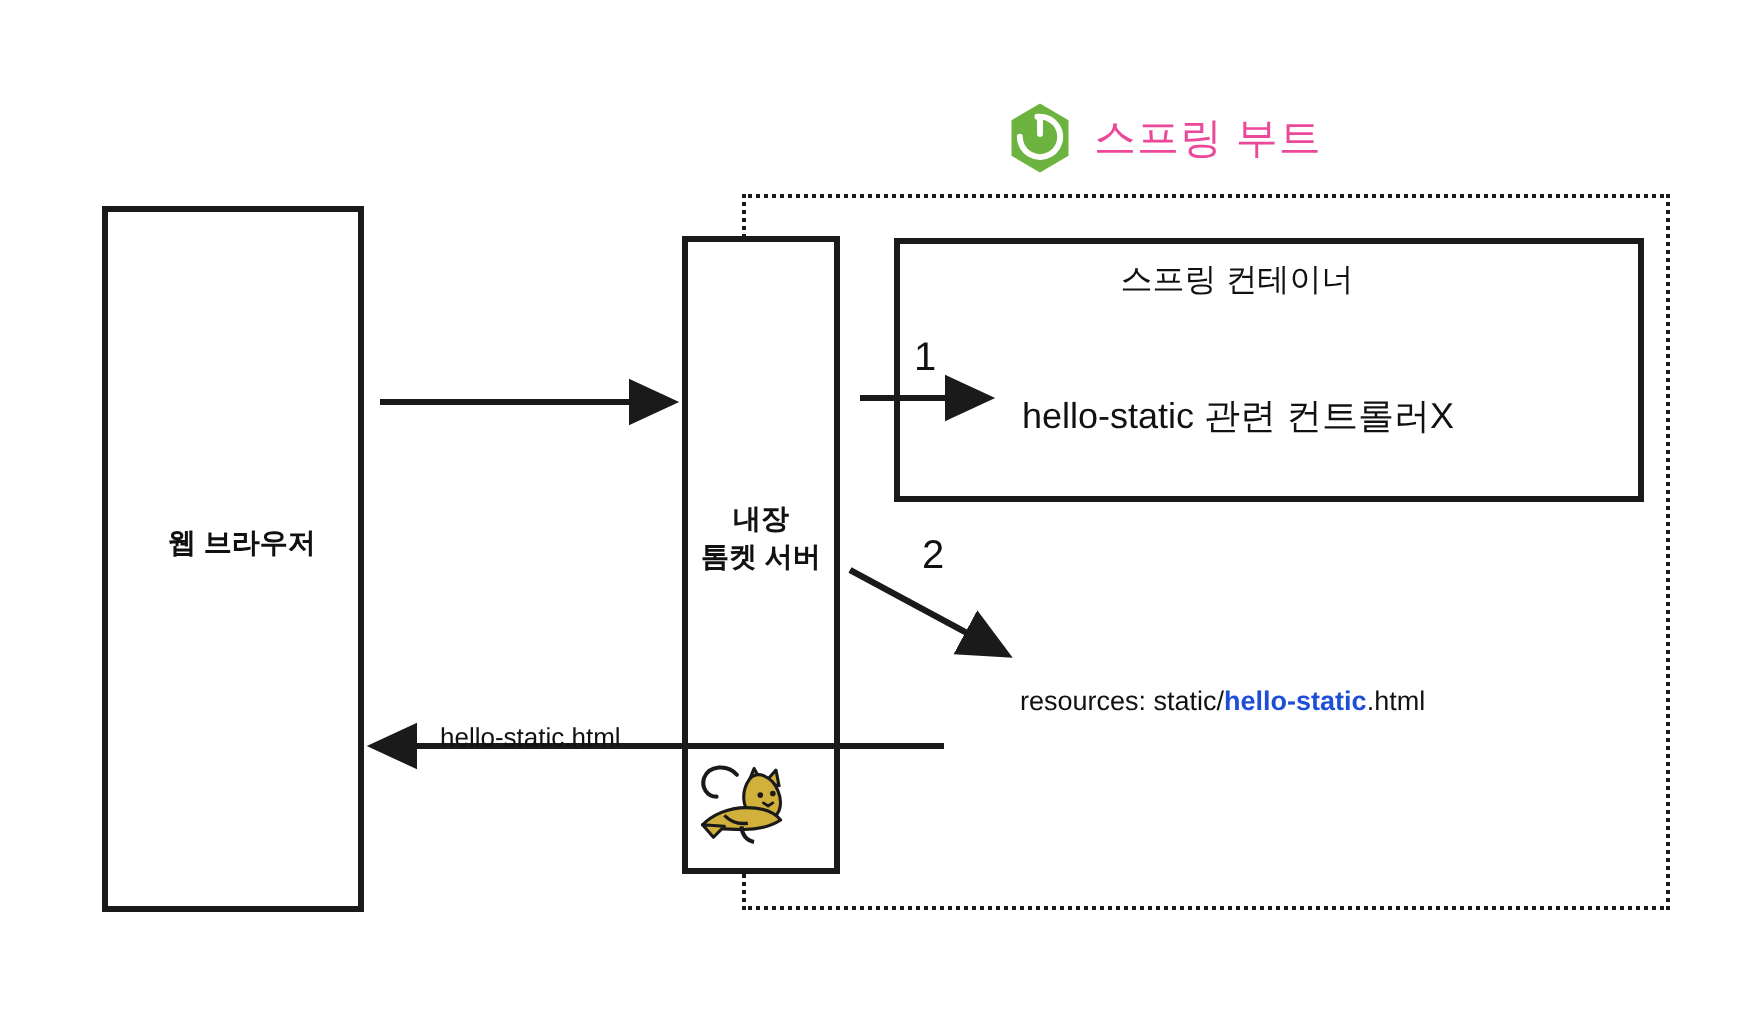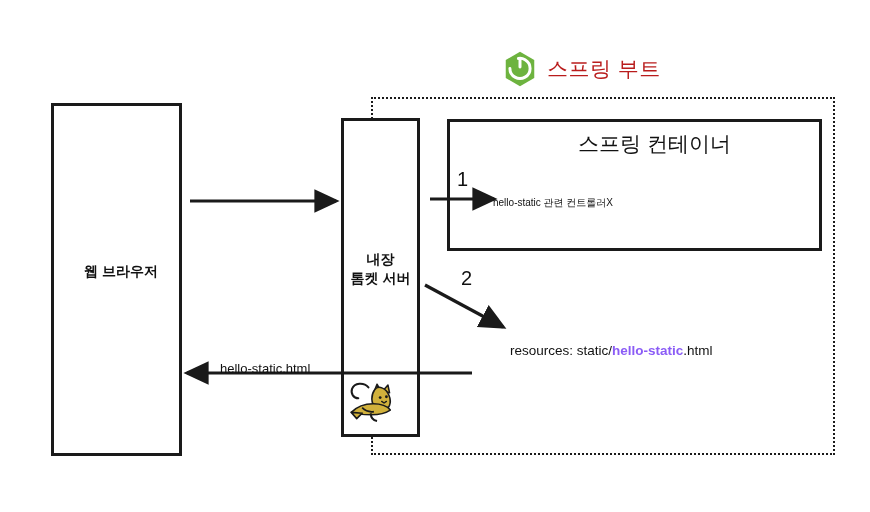--- a/index.html
+++ b/index.html
@@ -41,21 +41,21 @@
     gap: 8px;
   }
   .boot-logo {
     width: 38px;
     height: 38px;
     display: block;
   }
   .boot-title-text {
     font-size: 21px;
     font-weight: 400;
-    color: #b91c1c;
+    color: #ec4899;
     letter-spacing: 0.5px;
     white-space: nowrap;
   }
 
   
   .box {
     position: absolute;
     border: 3px solid #1a1a1a;
     background: #ffffff;
     box-sizing: border-box;
@@ -96,49 +96,48 @@
   .tomcat-label {
     left: 341px;
     top: 250px;
     width: 79px;
     font-size: 14px;
   }
   .container-label {
     left: 447px;
     top: 130px;
     width: 343px;
-    font-size: 21px;
+    font-size: 16px;
     font-weight: 400;
-    padding-left: 36px;
   }
 
   
   .free-text {
     position: absolute;
     font-size: 13px;
     color: #111111;
     white-space: nowrap;
   }
   .url-label {
     left: 146px;
     top: 173px;
   }
   .controller-text {
-    left: 493px;
+    left: 511px;
     top: 196px;
-    font-size: 10px;
+    font-size: 18px;
     text-align: right;
   }
   .resource-text {
     left: 510px;
     top: 343px;
     font-size: 13.5px;
   }
   .resource-text .hl {
-    color: #8b5cf6;
+    color: #1d4ed8;
     font-weight: bold;
   }
   .response-label {
     left: 220px;
     top: 361px;
   }
   .step-num {
     position: absolute;
     font-size: 20px;
     color: #111111;

